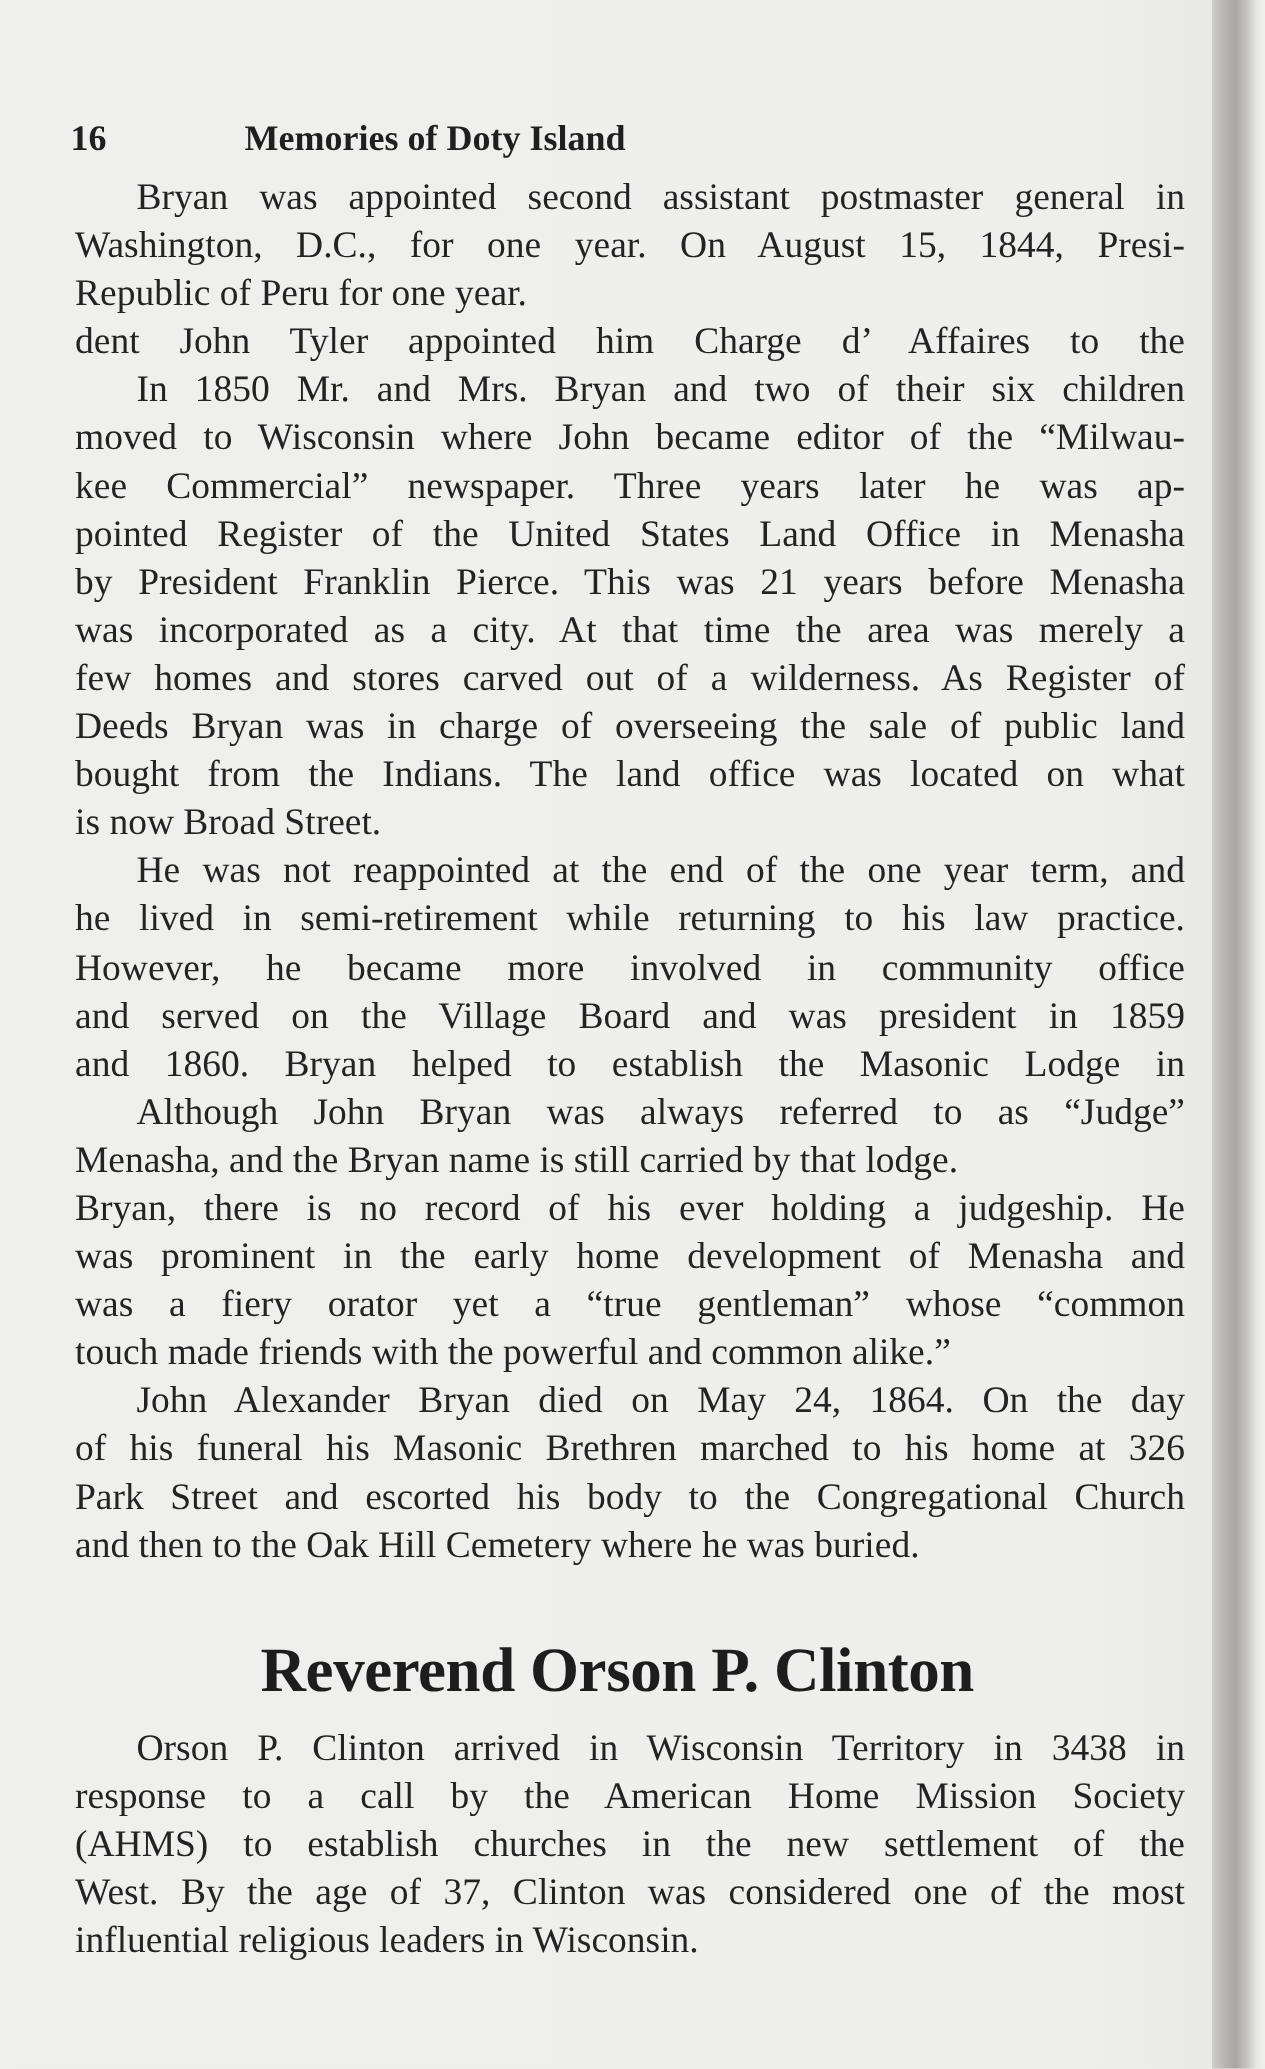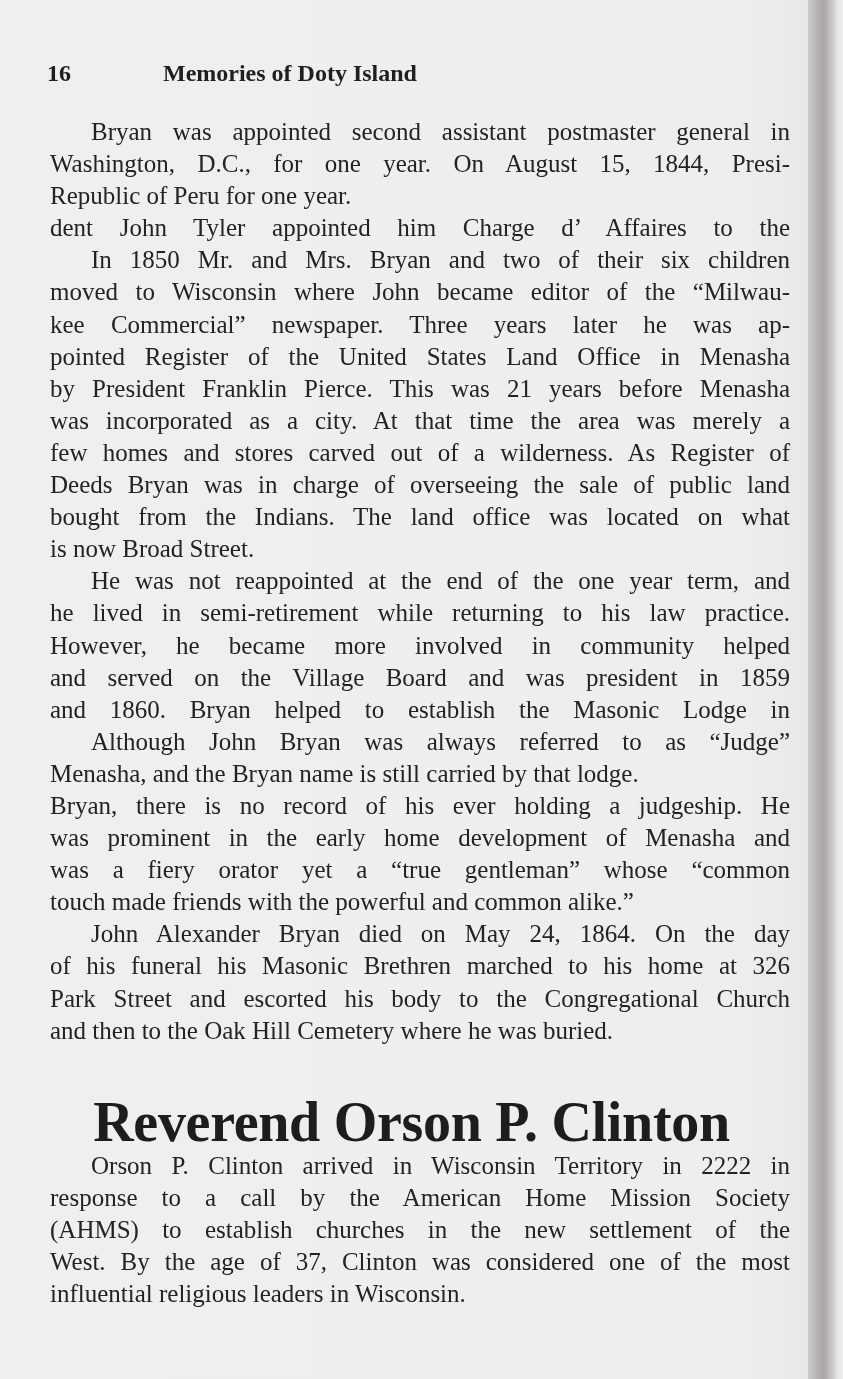--- a/index.html
+++ b/index.html
@@ -14,33 +14,33 @@
     background:linear-gradient(90deg,#efefee 0%,#eeeeed 90%,#e8e8e7 100%);
   }
   .gutter {
     position:absolute; left:808px; top:0; width:35px; height:1379px;
     background:linear-gradient(90deg,#cfcdcc 0%,#b7b4b3 25%,#a9a6a5 45%,#c4c2c1 65%,#e6e6e5 85%,#f0f0ef 100%);
   }
   .header {
     position:absolute; left:47px; top:60px; font-size:24px; font-weight:bold;
     color:#1f1f1f; white-space:nowrap;
   }
-  .header .num { display:inline-block; width:116px; }
+  .header .num { display:inline-block; width:116px;margin-top:20px; }
   .text { position:absolute; left:50px; width:740px; }
   .line {
     height:32.1px; line-height:32.1px; font-size:25px;
     text-align:justify; text-align-last:justify; white-space:nowrap;
     overflow:visible;
   }
   .line span { display:block; width:100%; white-space:normal; text-align:justify; text-align-last:justify; }
   .line.last span { text-align-last:left; }
   .line.indent span { padding-left:41px; box-sizing:border-box; }
   .heading {
     position:absolute; left:0; width:843px; top:1090px; text-align:center;
-    font-size:56px; font-weight:bold; color:#1d1d1d; letter-spacing:-0.3px;
+    font-size:42px; font-weight:bold; color:#1d1d1d; letter-spacing:-0.3px;
   }
   .heading span { position:relative; left:-10px; }
 </style>
 </head>
 <body>
 
 <div class="page">
 
   <div class="header">
     <span class="num">16</span><span>Memories of Doty Island</span>
@@ -92,21 +92,21 @@
         <span>is now Broad Street.</span>
       </div>
 
     <div class="line indent">
         <span>He was not reappointed at the end of the one year term, and</span>
       </div>
     <div class="line">
         <span>he lived in semi-retirement while returning to his law practice.</span>
       </div>
     <div class="line">
-        <span>However, he became more involved in community helped</span>
+        <span>However, he became more involved in community office</span>
       </div>
     <div class="line">
         <span>and served on the Village Board and was president in 1859</span>
       </div>
     <div class="line">
         <span>and 1860. Bryan helped to establish the Masonic Lodge in</span>
       </div>
     <div class="line indent">
         <span>Although John Bryan was always referred to as “Judge”</span>
       </div>
@@ -140,21 +140,21 @@
         <span>and then to the Oak Hill Cemetery where he was buried.</span>
       </div>
   </div>
 
   <div class="heading">
     <span>Reverend Orson P. Clinton</span>
   </div>
 
   <div class="text" style="top:1150px;">
     <div class="line indent">
-        <span>Orson P. Clinton arrived in Wisconsin Territory in 2222 in</span>
+        <span>Orson P. Clinton arrived in Wisconsin Territory in 3438 in</span>
       </div>
     <div class="line">
         <span>response to a call by the American Home Mission Society</span>
       </div>
     <div class="line">
         <span>(AHMS) to establish churches in the new settlement of the</span>
       </div>
     <div class="line">
         <span>West. By the age of 37, Clinton was considered one of the most</span>
       </div>

